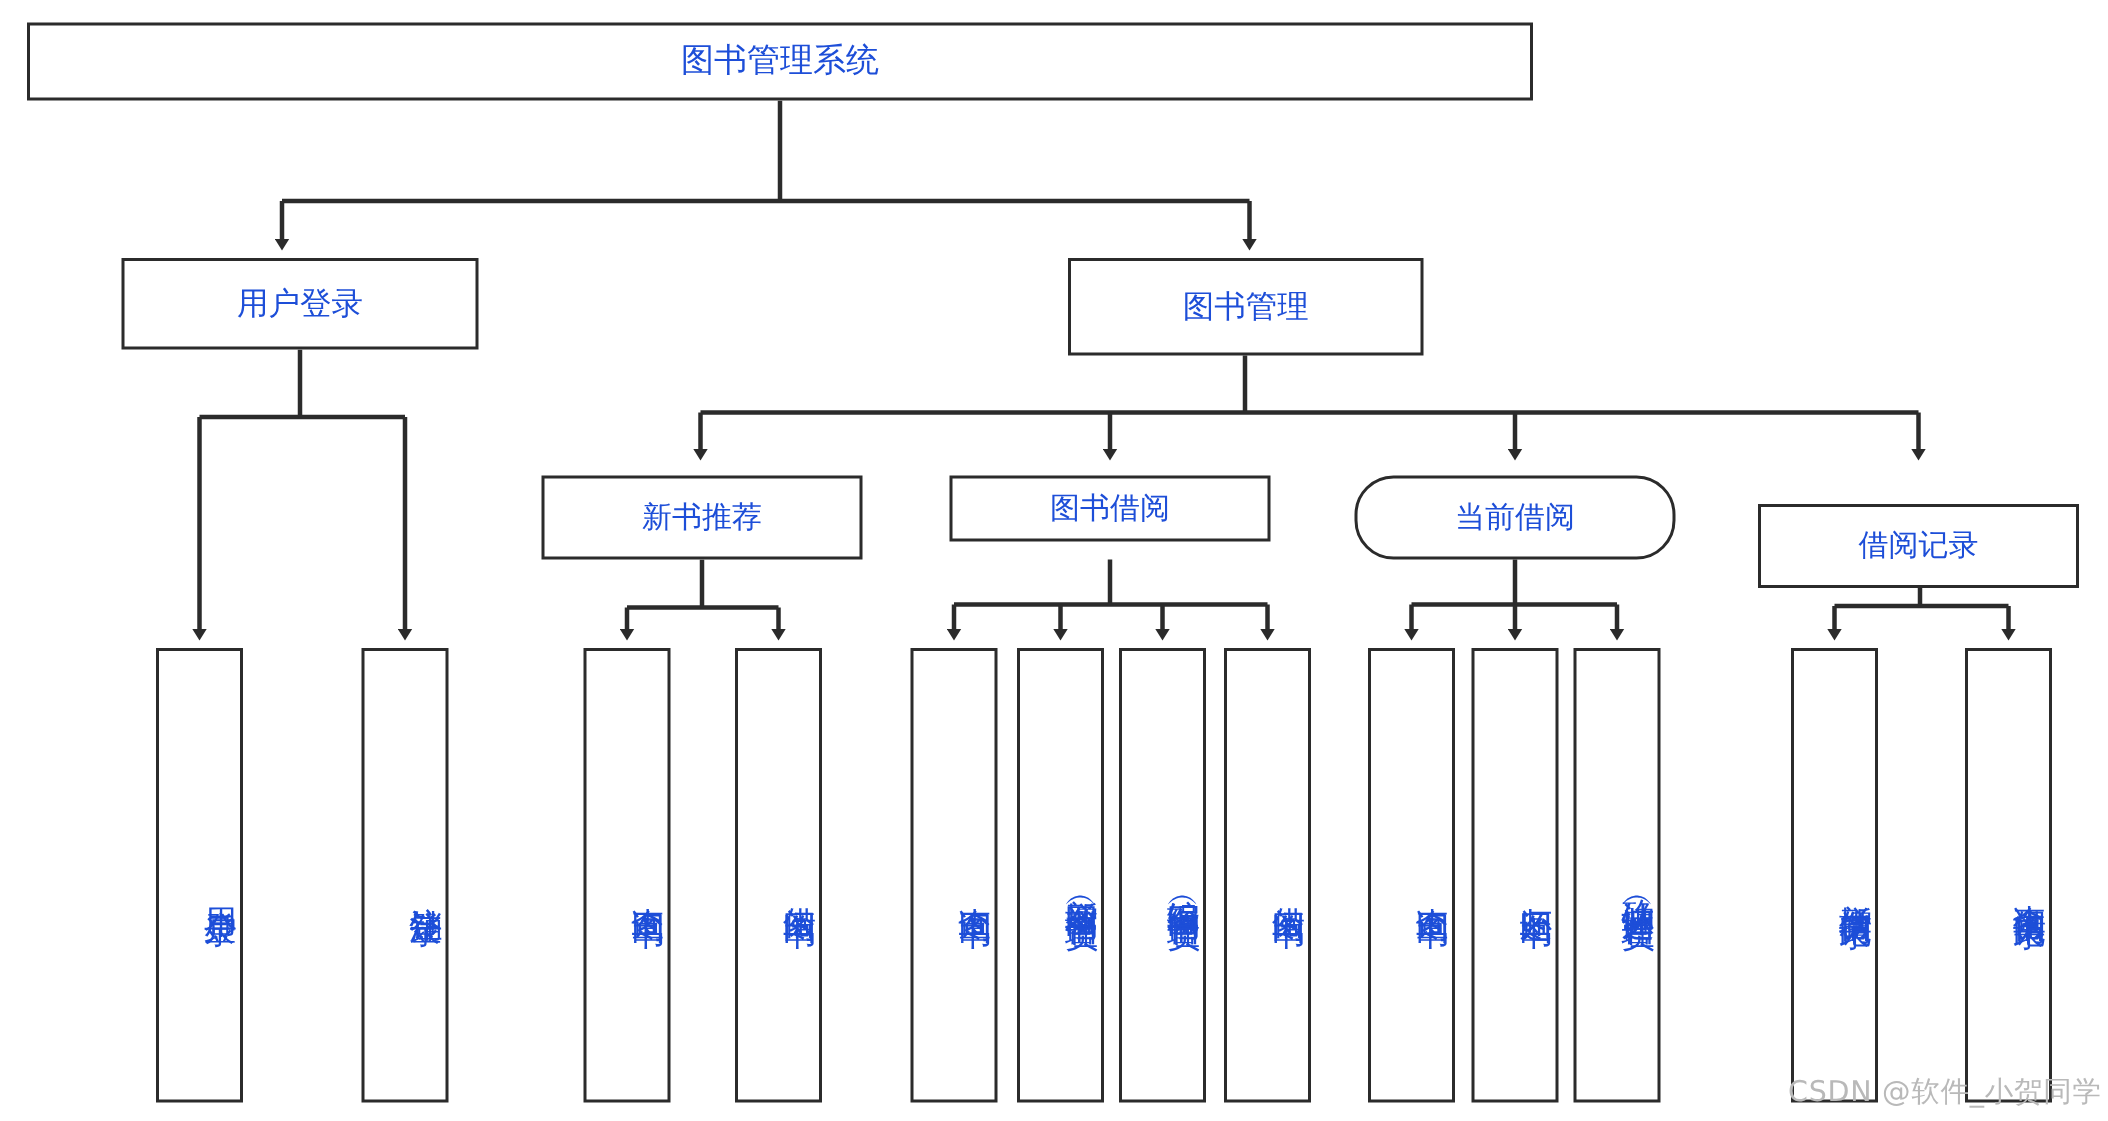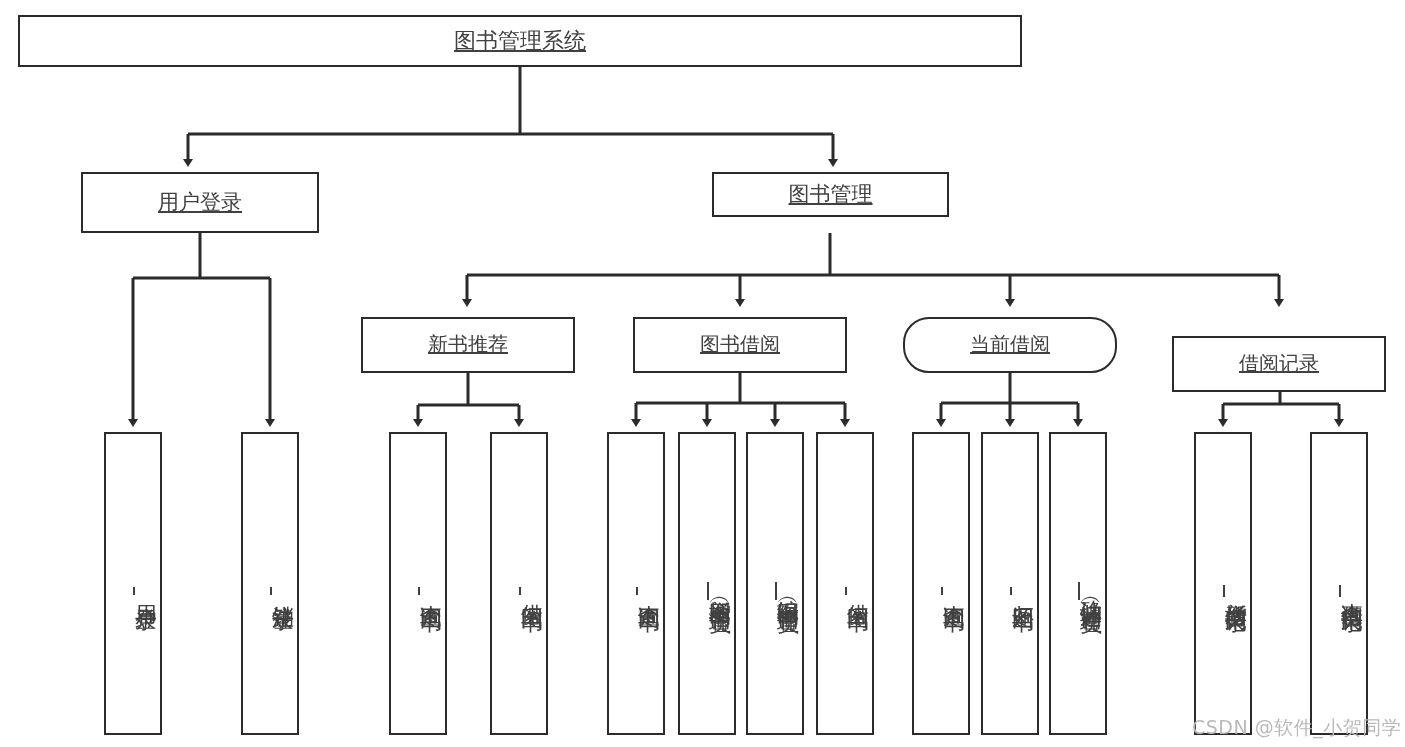--- a/index.html
+++ b/index.html
@@ -23,23 +23,22 @@
   }
   .node{
     position:absolute;
     box-sizing:border-box;
     background:#ffffff;
     border:2px solid #2b2b2b;
     display:flex;
     align-items:center;
     justify-content:center;
     text-align:left;
-    color:#404040;
+    color:#1d4ed8;
     line-height:1.28;
-    text-decoration:underline;
   }
   .node.root{
     font-size:22px;
   }
   .node.lvl1{
     font-size:21px;
   }
   .node.lvl2{
     font-size:20px;
   }
@@ -117,28 +116,28 @@
     </g>
   </svg>
 
   <div class="node root" style="left:18px; top:15px; width:1004px; height:52px;">
     <span>图书管理系统</span>
   </div>
 
   <div class="node lvl1" style="left:81px; top:172px; width:238px; height:61px;">
     <span>用户登录</span>
   </div>
-  <div class="node lvl1" style="left:712px; top:172px; width:237px; height:45px;">
+  <div class="node lvl1" style="left:712px; top:172px; width:237px; height:65px;">
     <span>图书管理</span>
   </div>
 
   <div class="node lvl2" style="left:361px; top:317px; width:214px; height:56px;">
     <span>新书推荐</span>
   </div>
-  <div class="node lvl2" style="left:633px; top:317px; width:214px; height:56px;">
+  <div class="node lvl2" style="left:633px; top:317px; width:214px; height:44px;">
     <span>图书借阅</span>
   </div>
   <div class="node lvl2" style="left:903px; top:317px; width:214px; height:56px;border-radius:26px;">
     <span>当前借阅</span>
   </div>
   <div class="node lvl2" style="left:1172px; top:317px; width:214px; height:56px;margin-top:19px;">
     <span>借阅记录</span>
   </div>
 
   <div class="node leaf" style="left:104px; top:432px; width:58px; height:303px;">

